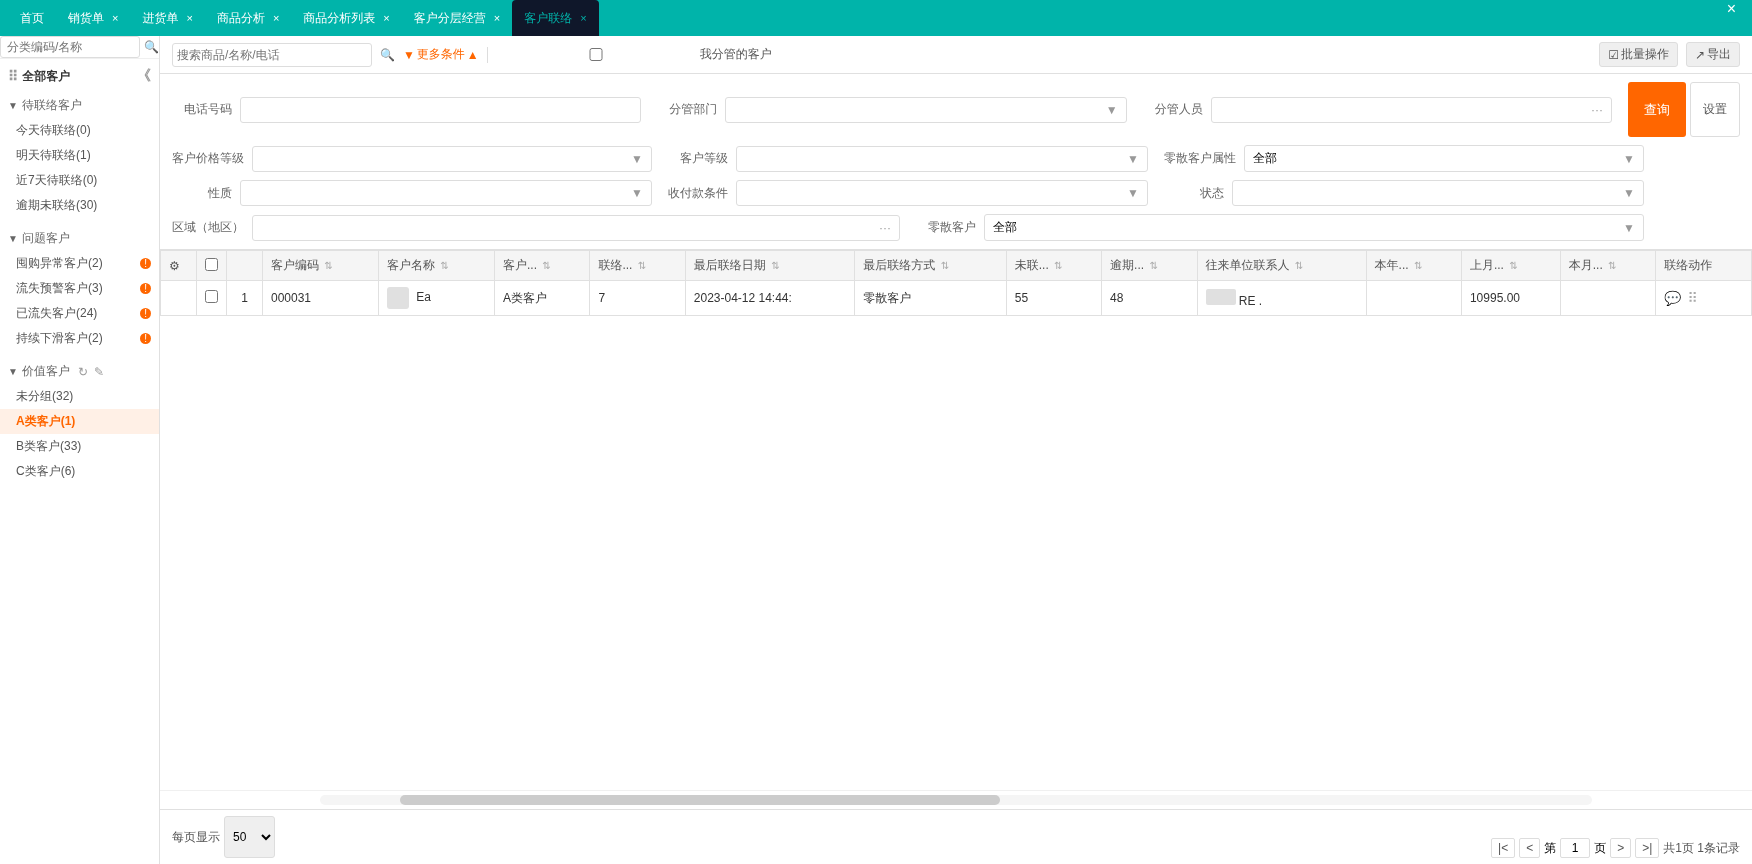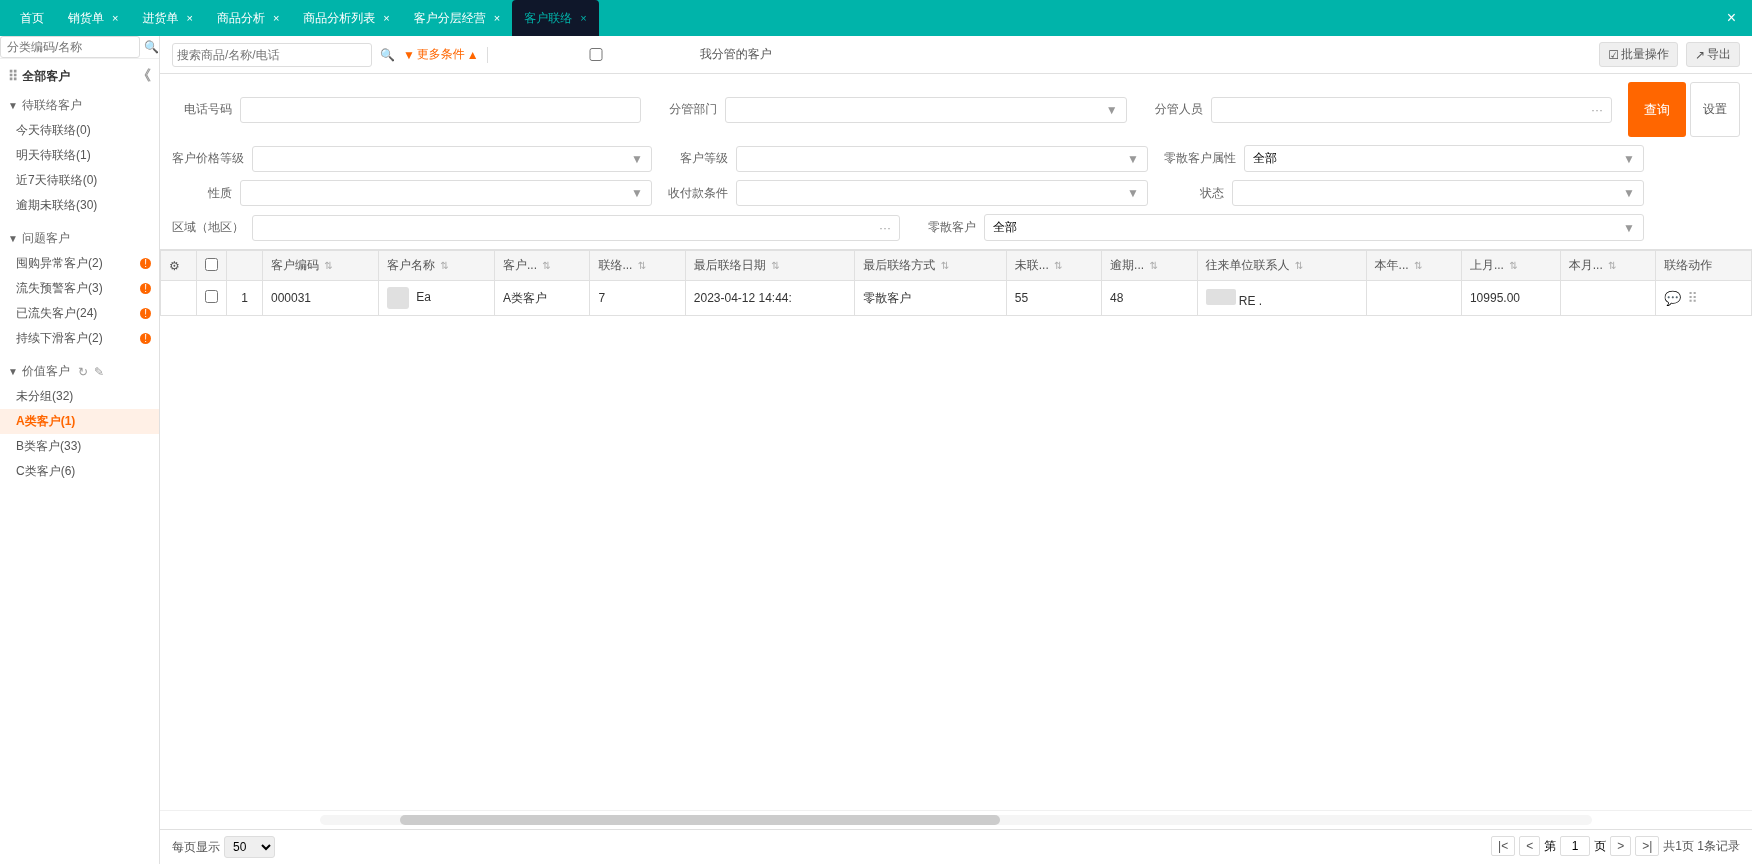--- a/index.html
+++ b/index.html
@@ -3,21 +3,20 @@
   <meta charset="utf-8">
   <style>
     * { box-sizing: border-box; margin: 0; padding: 0; font-family: 'Microsoft YaHei', Arial, sans-serif; font-size: 12px; }
     body { background: #f5f5f5; overflow: hidden; width: 1752px; height: 864px; }
     
     
     .top-nav {
       background: #00b4aa;
       height: 36px;
       display: flex;
-      align-items: center;
       padding: 0 8px;
       gap: 0;
     }
     .nav-item {
       color: white;
       padding: 0 12px;
       height: 36px;
       display: flex;
       align-items: center;
       cursor: pointer;
@@ -259,33 +258,33 @@
     .table-settings-col { width: 36px; text-align: center; }
     .table-checkbox-col { width: 30px; text-align: center; }
     .table-num-col { width: 36px; text-align: center; }
     
     
     .bottom-bar {
       background: white;
       border-top: 1px solid #e0e0e0;
       padding: 6px 12px;
       display: flex;
-      align-items: flex-start;
+      align-items: flex-end;
       gap: 8px;
       flex-shrink: 0;
     }
     .bottom-bar .per-page {
       display: flex;
       align-items: center;
       gap: 4px;
       color: #555;
     }
     .bottom-bar .per-page select {
       border: 1px solid #ddd;
-      padding: 2px 4px;
+      padding: 12px 4px;
       border-radius: 3px;
     }
     .bottom-bar .pagination {
       display: flex;
       align-items: center;
       gap: 4px;
       margin-left: auto;
     }
     .pagination-btn {
       border: 1px solid #ddd;

